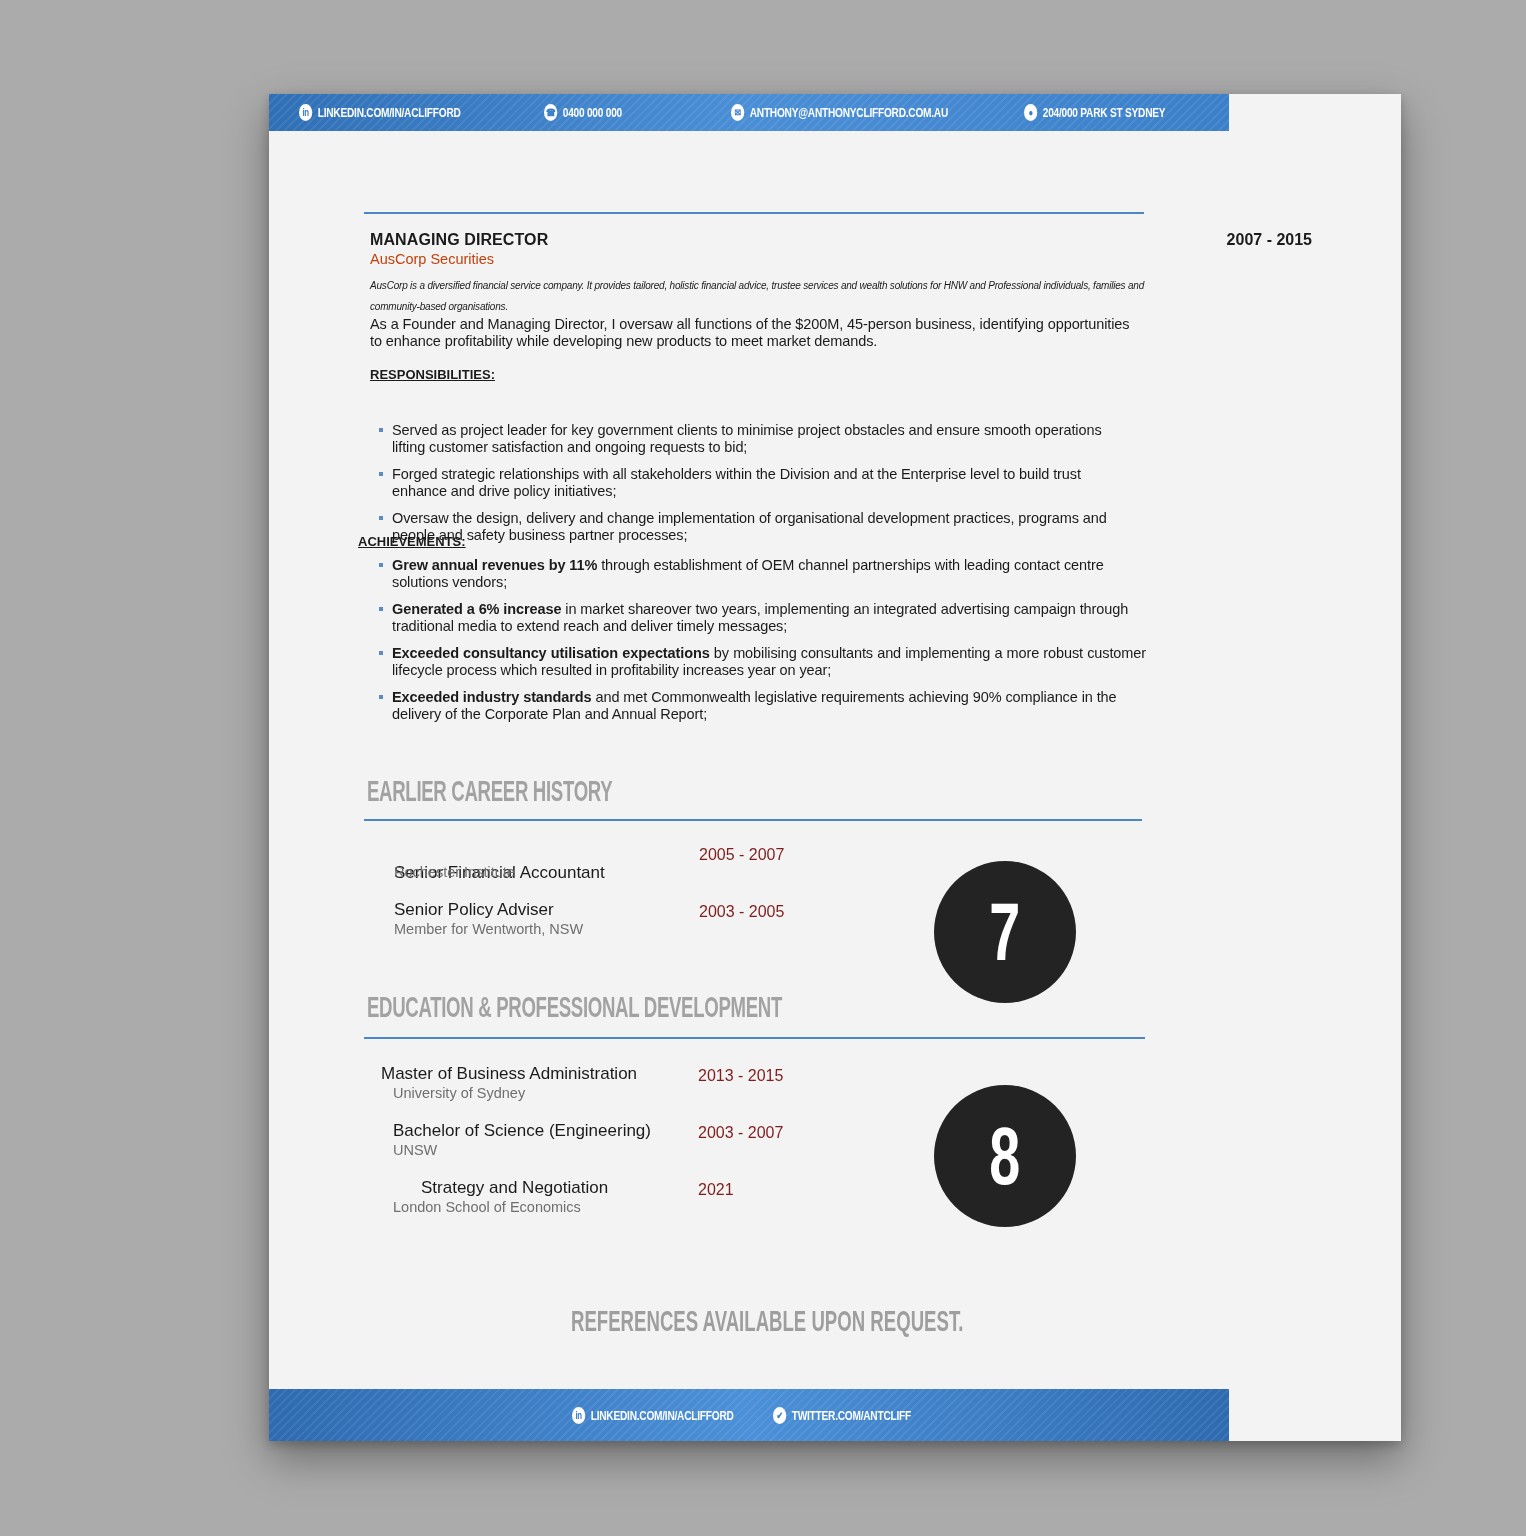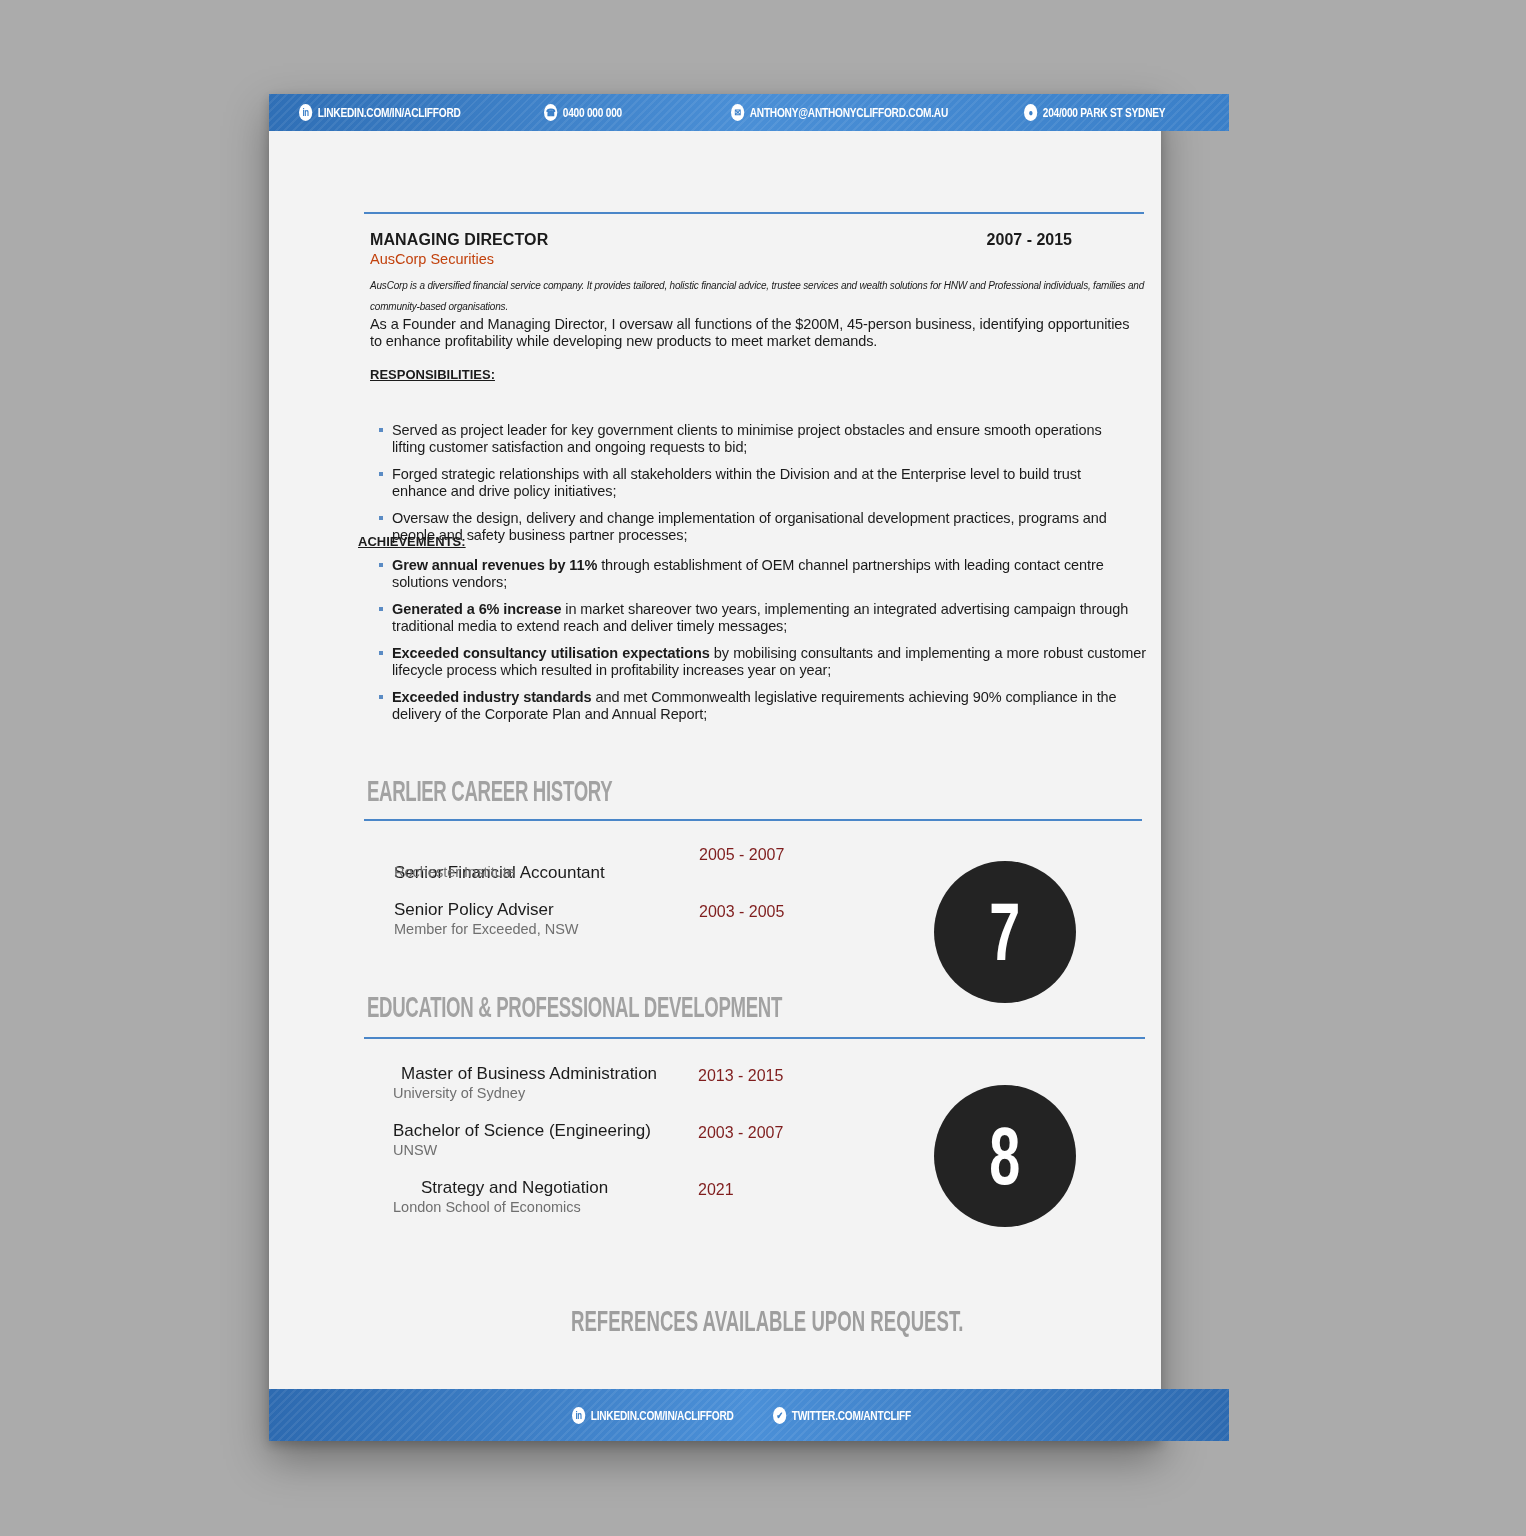--- a/index.html
+++ b/index.html
@@ -6,21 +6,21 @@
     body {
       width: 1526px; height: 1536px;
       background: #ababab;
       position: relative;
       overflow: hidden;
       font-family: "Liberation Sans", sans-serif;
     }
     .page {
       position: absolute;
       left: 269px; top: 94px;
-      width: 892px; height: 1347px;
+      width: 1132px; height: 1347px;
       background: #f3f3f3;
       box-shadow: 0 18px 40px rgba(0,0,0,0.35), 0 4px 10px rgba(0,0,0,0.2);
     }
     .bar {
       position: absolute; left: 0; width: 960px;
       background-color: #3a7fc8;
       background-image:
         repeating-linear-gradient(135deg, rgba(255,255,255,0.07) 0 2px, rgba(255,255,255,0) 2px 6px),
         linear-gradient(90deg, #2f6fb6 0%, #4a8fd6 50%, #3a7fc8 100%);
       color: #ffffff;
@@ -136,31 +136,31 @@
   </ul>
 
   <div class="section-title" style="left:98px; top:680px;">EARLIER CAREER HISTORY</div>
   <div class="rule" style="left:95px; top:725px; width:778px;"></div>
 
   <div class="body-text entry-title" style="left:125px; top:749px;margin-top:20px;">Senior Financial Accountant</div>
   <div class="body-text entry-sub" style="left:125px; top:770px;">Rochester Institute</div>
   <div class="body-text entry-date" style="left:430px; top:752px;">2005 - 2007</div>
 
   <div class="body-text entry-title" style="left:125px; top:806px;">Senior Policy Adviser</div>
-  <div class="body-text entry-sub" style="left:125px; top:827px;">Member for Exceeded, NSW</div>
+  <div class="body-text entry-sub" style="left:125px; top:827px;">Member for Wentworth, NSW</div>
   <div class="body-text entry-date" style="left:430px; top:809px;">2003 - 2005</div>
 
   <div class="badge" style="left:665px; top:767px;">
       <span>7</span>
     </div>
 
   <div class="section-title" style="left:98px; top:896px;">EDUCATION &amp; PROFESSIONAL DEVELOPMENT</div>
   <div class="rule" style="left:95px; top:943px; width:781px;"></div>
 
-  <div class="body-text entry-title" style="left:132px; top:970px;">Master of Business Administration</div>
+  <div class="body-text entry-title" style="left:112px; top:970px;">Master of Business Administration</div>
   <div class="body-text entry-sub" style="left:124px; top:991px;">University of Sydney</div>
   <div class="body-text entry-date" style="left:429px; top:973px;">2013 - 2015</div>
 
   <div class="body-text entry-title" style="left:124px; top:1027px;">Bachelor of Science (Engineering)</div>
   <div class="body-text entry-sub" style="left:124px; top:1048px;">UNSW</div>
   <div class="body-text entry-date" style="left:429px; top:1030px;">2003 - 2007</div>
 
   <div class="body-text entry-title" style="left:124px; top:1084px;margin-left:28px;">Strategy and Negotiation</div>
   <div class="body-text entry-sub" style="left:124px; top:1105px;">London School of Economics</div>
   <div class="body-text entry-date" style="left:429px; top:1087px;">2021</div>

